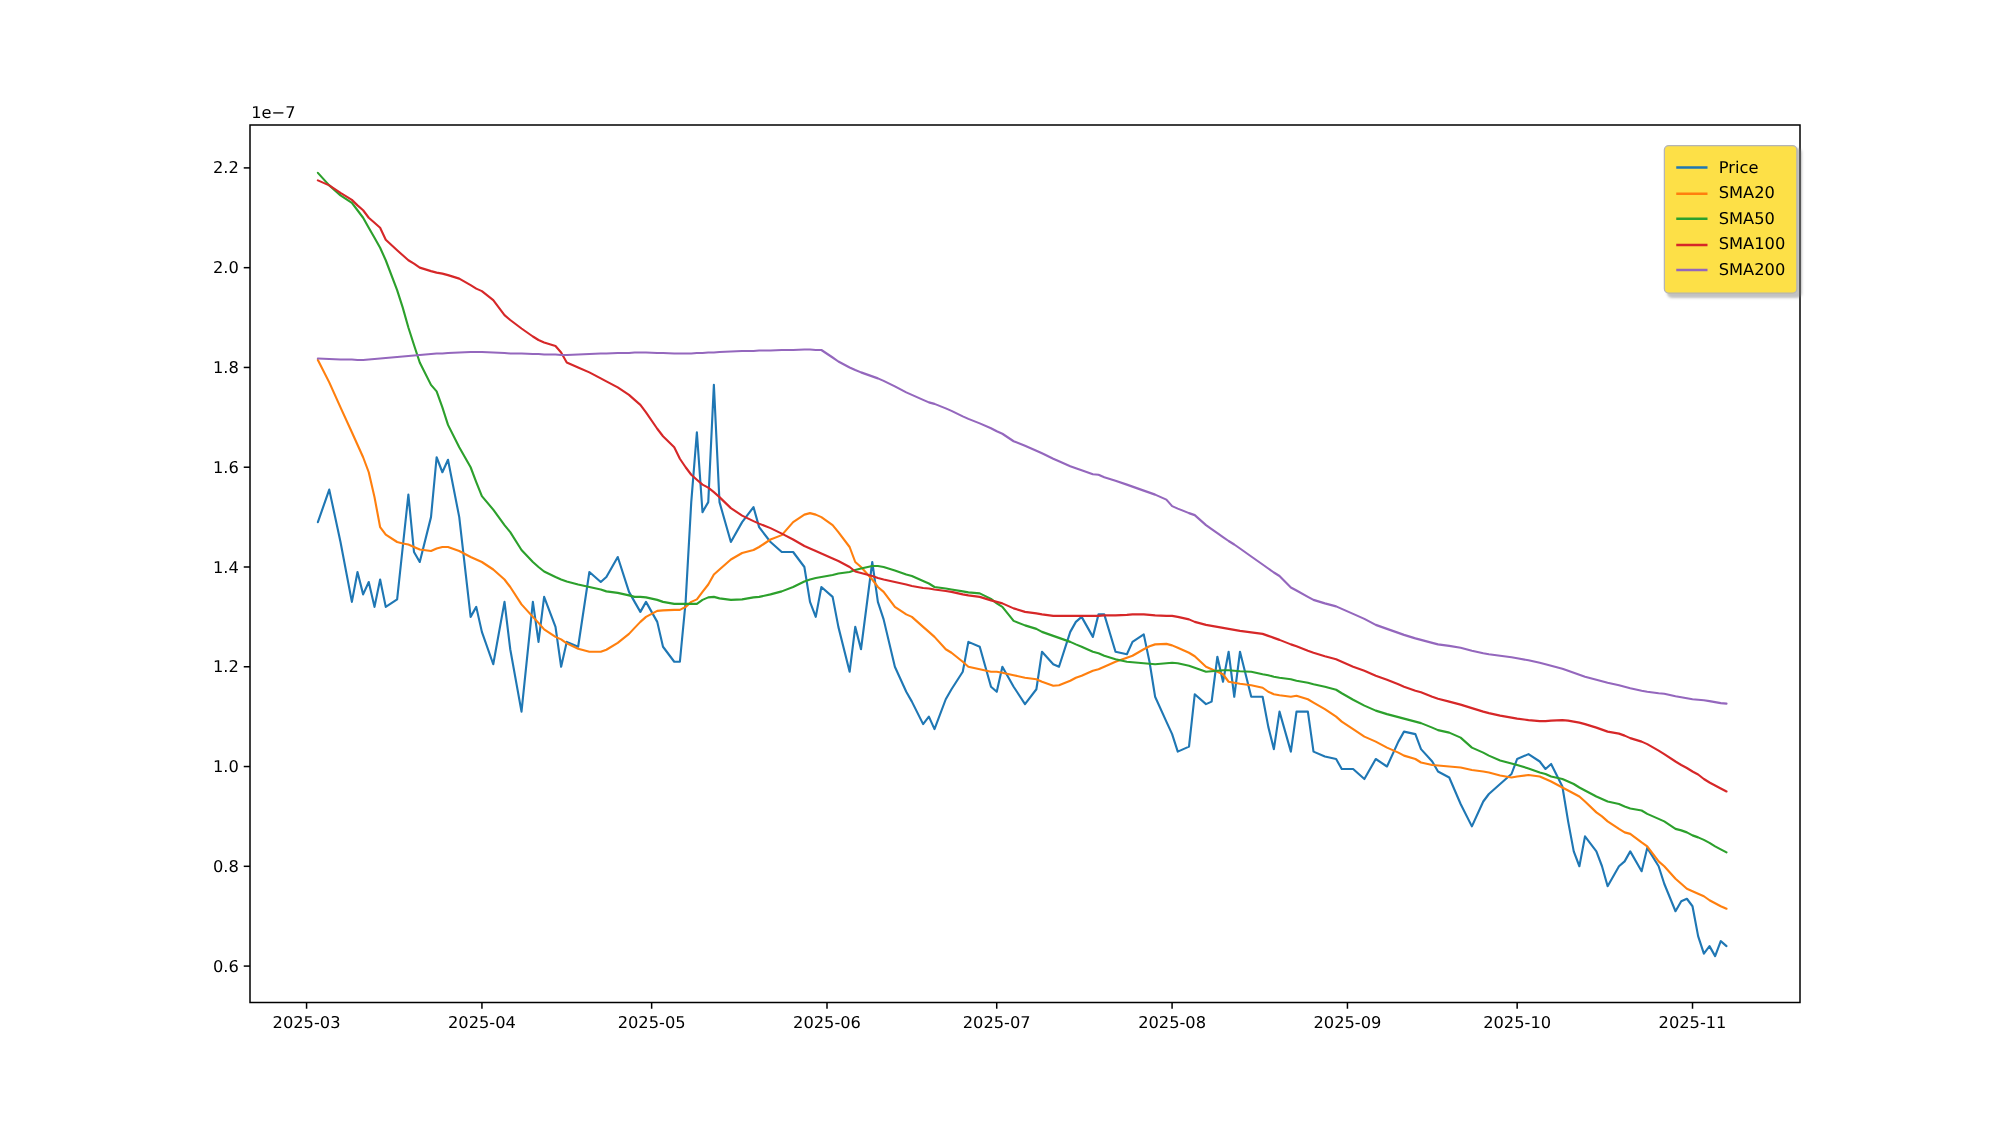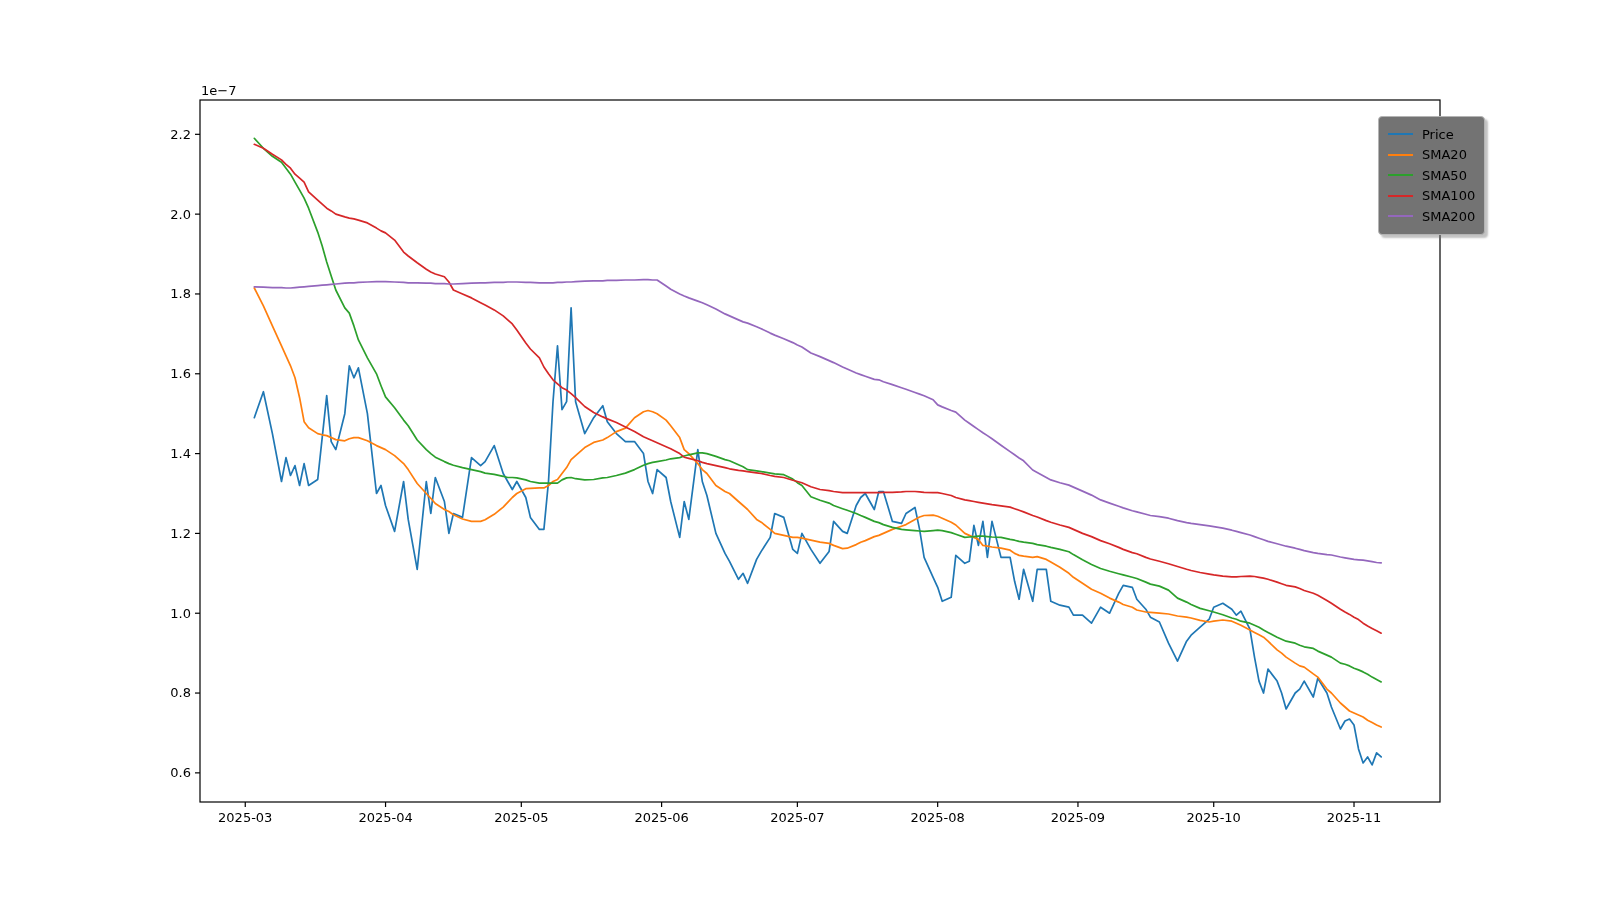--- a/index.html
+++ b/index.html
@@ -1,21 +1,21 @@
 <!DOCTYPE html>
 <html><head>
 <meta charset="utf-8">
 <style>
   html,body{margin:0;padding:0;background:#ffffff;}
   body{width:1600px;height:900px;position:relative;overflow:hidden;font-family:"DejaVu Sans",sans-serif;}
   .figure{position:absolute;left:0;top:0;width:1600px;height:900px;padding-left:26px;}
   #chart{position:absolute;left:0;top:0;}
   .y-offset{position:absolute;left:201px;top:83px;font-size:13px;color:#000;}
-  .legend{position:absolute;left:1378px;top:116px;width:107px;box-sizing:border-box;
-          background:#737373;border:1px solid #b4b4b4;border-radius:4px;
+  .legend{position:absolute;left:1331px;top:116px;width:107px;box-sizing:border-box;
+          background:#fde047;border:1px solid #b4b4b4;border-radius:4px;
           padding:7px 9px;box-shadow:3px 3px 2px rgba(120,120,120,0.45);}
   .legend-entry{display:flex;align-items:center;gap:9px;height:20.5px;}
   .legend-swatch{width:25px;height:2px;flex:0 0 25px;}
   .legend-label{font-size:13px;color:#000;white-space:nowrap;line-height:1;}
   svg text{font-family:"DejaVu Sans",sans-serif;font-size:13px;fill:#000;}
 </style>
 </head>
 <body>
 
 <div class="figure">

